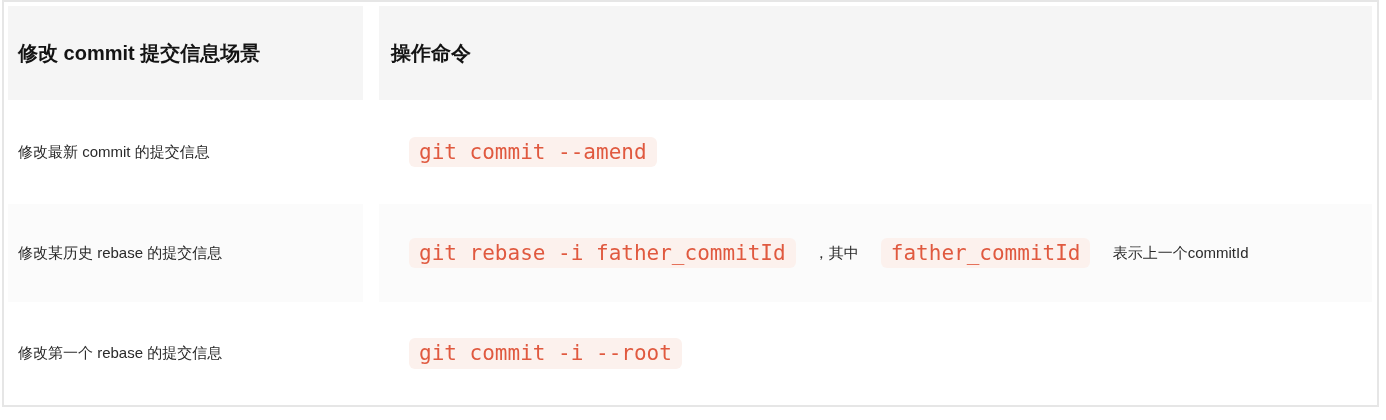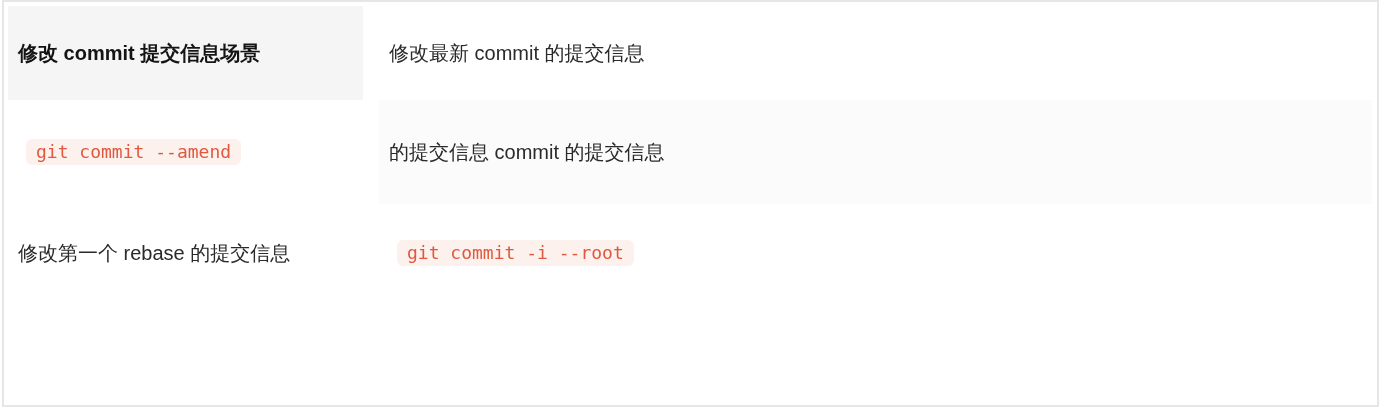--- a/index.html
+++ b/index.html
@@ -48,58 +48,62 @@
   .cell.c1 { padding: 0 10px; }
   .cell.c2 { padding: 0 12px; }
   .cell.head {
     background: var(--header-bg);
     font-weight: 700;
     font-size: 20px;
     color: var(--header-text);
   }
   .cell.alt { background: var(--row-alt-bg); }
   .scenario-text, .plain-text {
-    font-size: 20px;
+    font-size: 15px;
     color: var(--body-text);
     line-height: 1.5;
     white-space: pre-wrap;
   }
   .inline-code {
     font-family: "DejaVu Sans Mono", "Liberation Mono", monospace;
-    font-size: 18px;
+    font-size: 21px;
     line-height: 1.15;
     color: var(--code-text);
     background: var(--code-bg);
     padding: 3px 10px;
     border-radius: 6px;
-    margin: 0 6px;
+    margin: 0 18px;
     white-space: pre;
   }
   .command-line {
     display: flex;
     align-items: center;
     flex-wrap: nowrap;
     white-space: pre;
   }
 </style>
 </head>
 <body>
 
 <div class="table-wrap">
   <div class="grid">
     <div class="cell head c1">修改 commit 提交信息场景</div>
+    <div class="cell head c2">操作命令</div>
 
   <div class="cell c1">
         <span class="scenario-text">修改最新 commit 的提交信息</span>
       </div>
       <div class="cell c2">
         <span class="command-line"><span class="inline-code">git commit --amend</span></span>
       </div>
       <div class="cell c1 alt">
-        <span class="scenario-text">的提交信息 commit 的提交信息</span>
+        <span class="scenario-text">修改某历史 rebase 的提交信息</span>
+      </div>
+      <div class="cell c2 alt">
+        <span class="command-line"><span class="inline-code">git rebase -i father_commitId</span><span class="plain-text">，其中 </span><span class="inline-code">father_commitId</span><span class="plain-text"> 表示上一个commitId</span></span>
       </div>
       <div class="cell c1">
         <span class="scenario-text">修改第一个 rebase 的提交信息</span>
       </div>
       <div class="cell c2">
         <span class="command-line"><span class="inline-code">git commit -i --root</span></span>
       </div>
     </div>
 </div>
 

